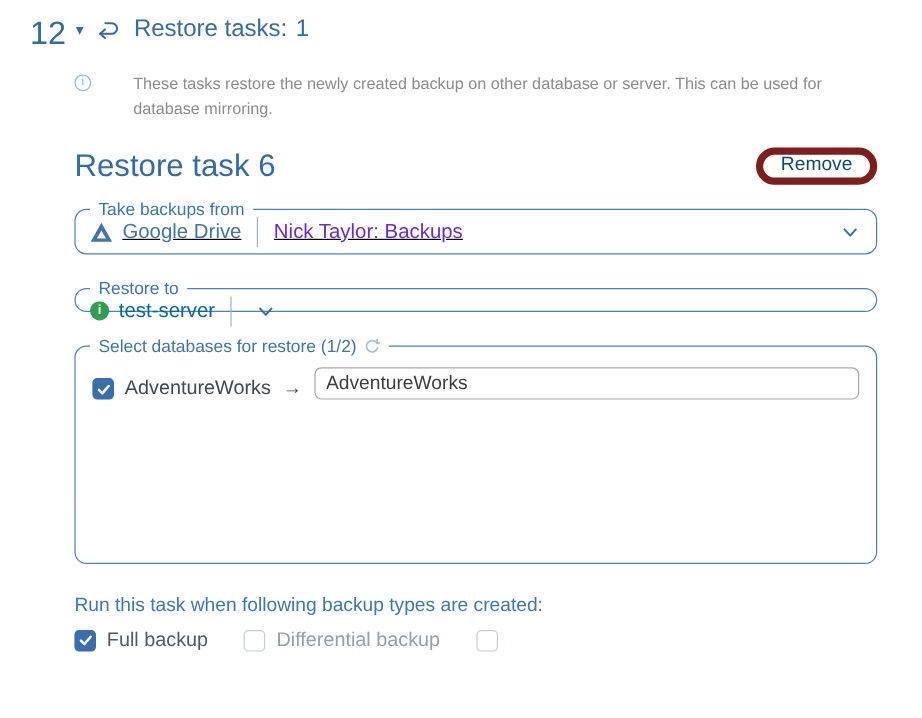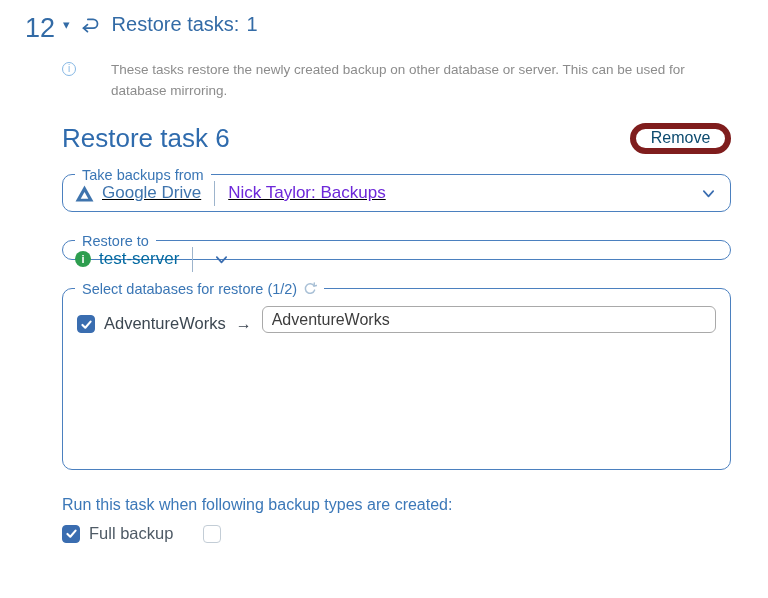--- a/index.html
+++ b/index.html
@@ -169,14 +169,22 @@
       </svg>
     </span>
     <span class="opt-label">Full backup</span>
   </div>
   <div class="option off">
     <span class="cb off">
       <svg width="13" height="13" viewBox="0 0 16 16" fill="none" stroke="#ffffff" stroke-width="2.6" stroke-linecap="round" stroke-linejoin="round">
         <polyline points="3,8.5 6.5,12 13,4.5"></polyline>
       </svg>
     </span>
+    <span class="opt-label">Differential backup</span>
+  </div>
+  <div class="option off">
+    <span class="cb off">
+      <svg width="13" height="13" viewBox="0 0 16 16" fill="none" stroke="#ffffff" stroke-width="2.6" stroke-linecap="round" stroke-linejoin="round">
+        <polyline points="3,8.5 6.5,12 13,4.5"></polyline>
+      </svg>
+    </span>
   </div>
 </div>
 
 </body></html>

